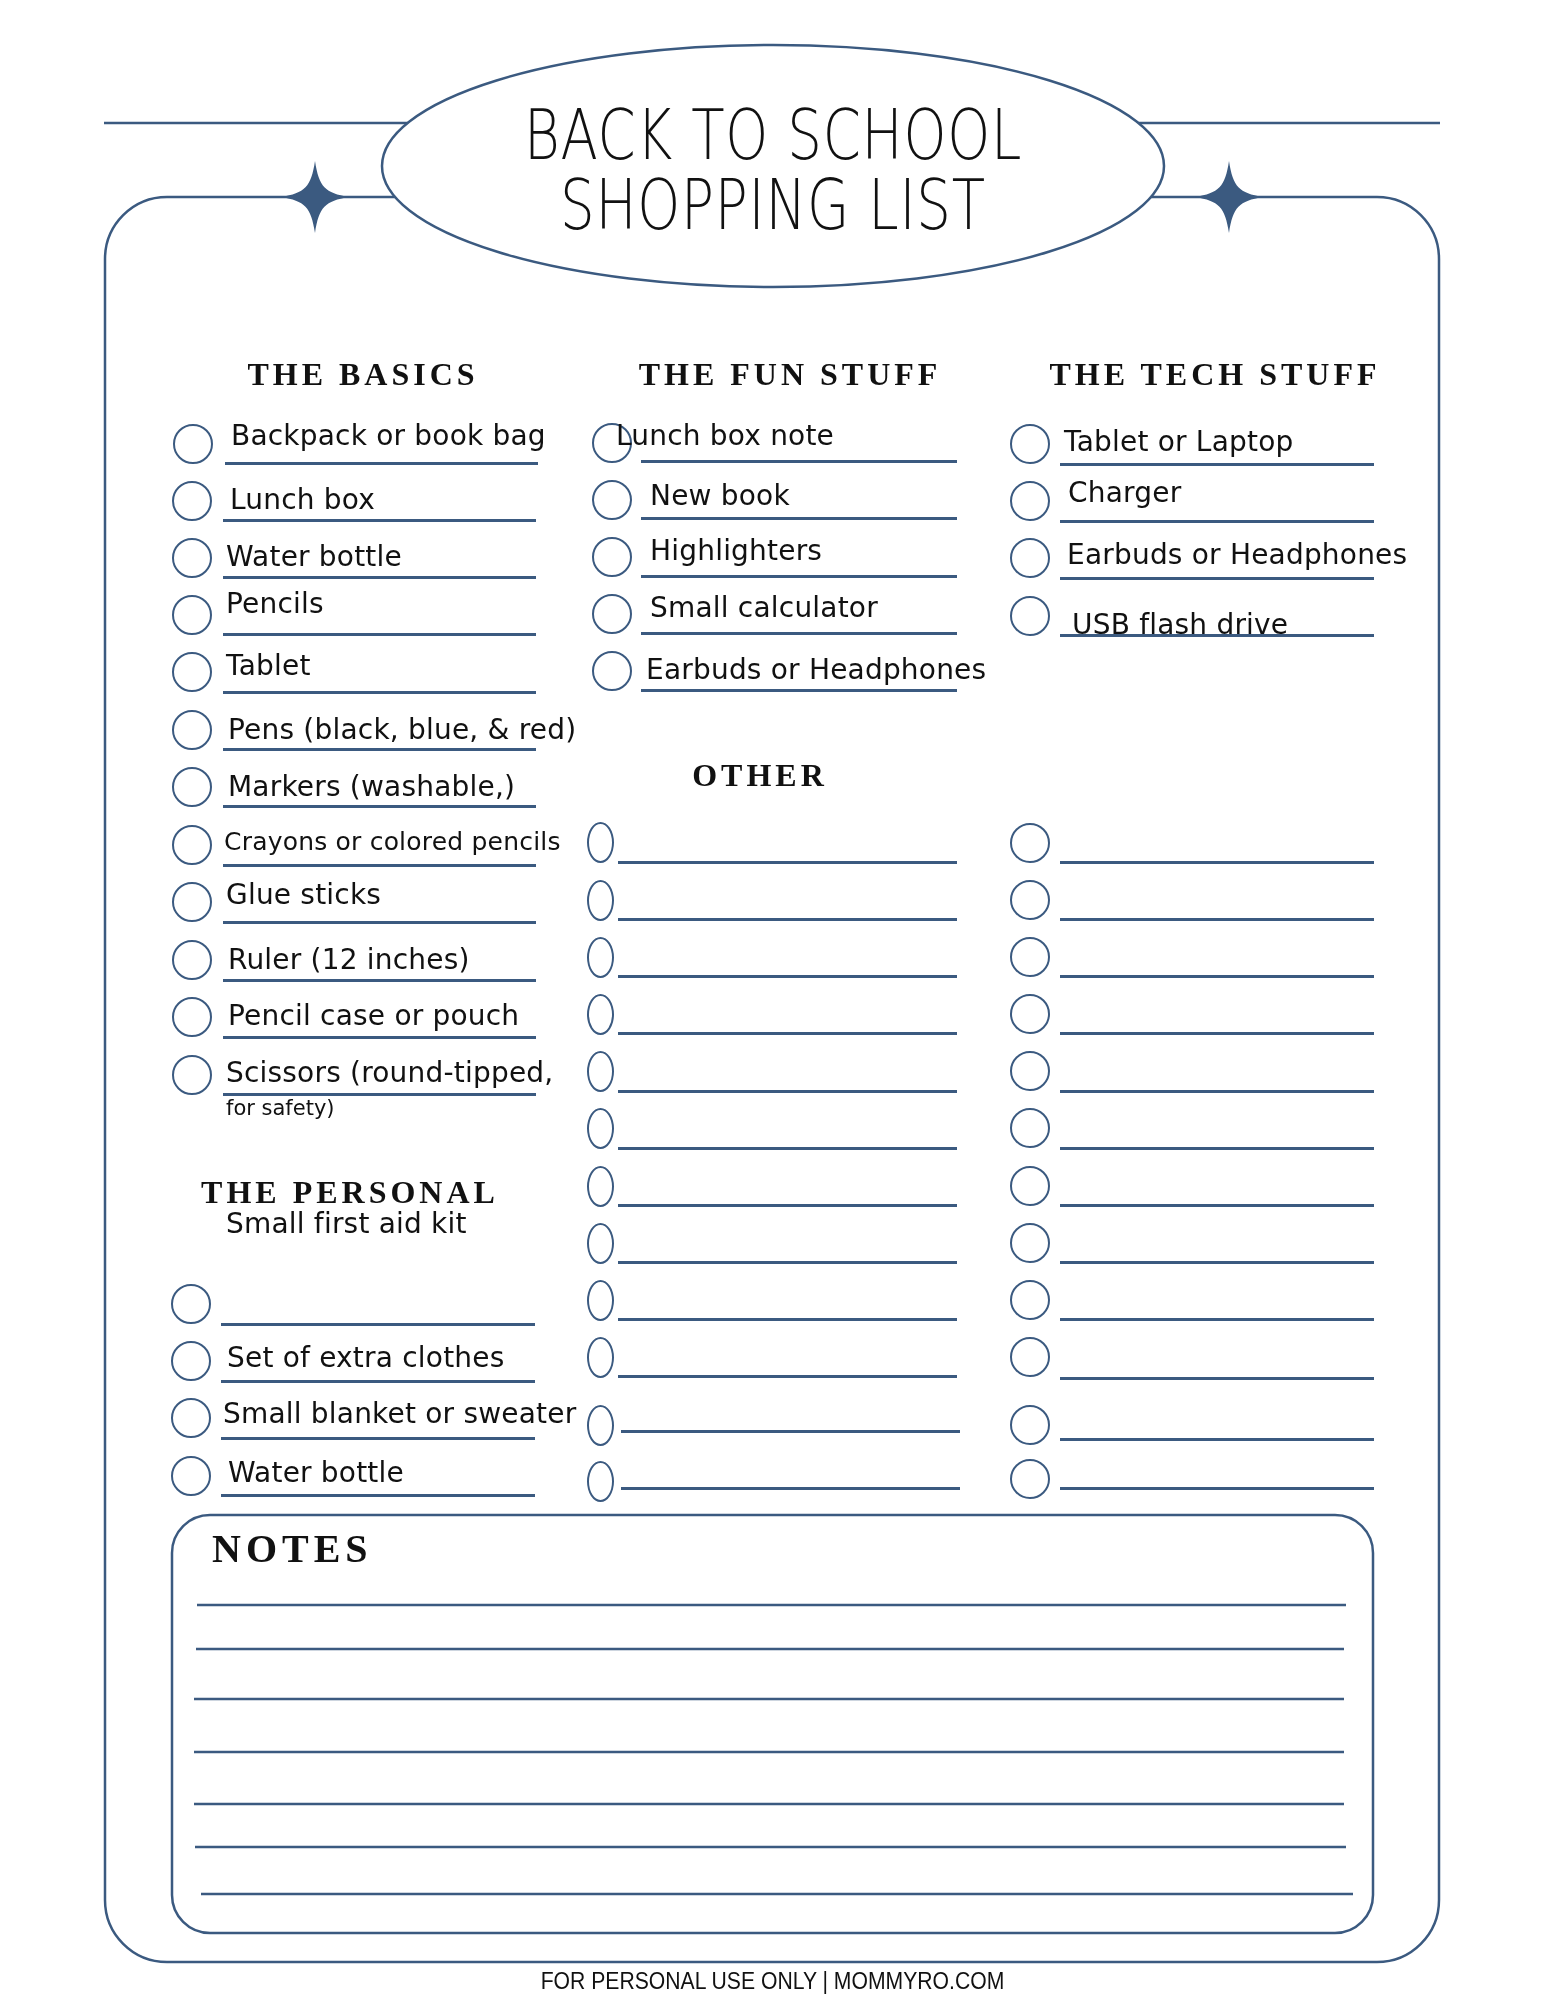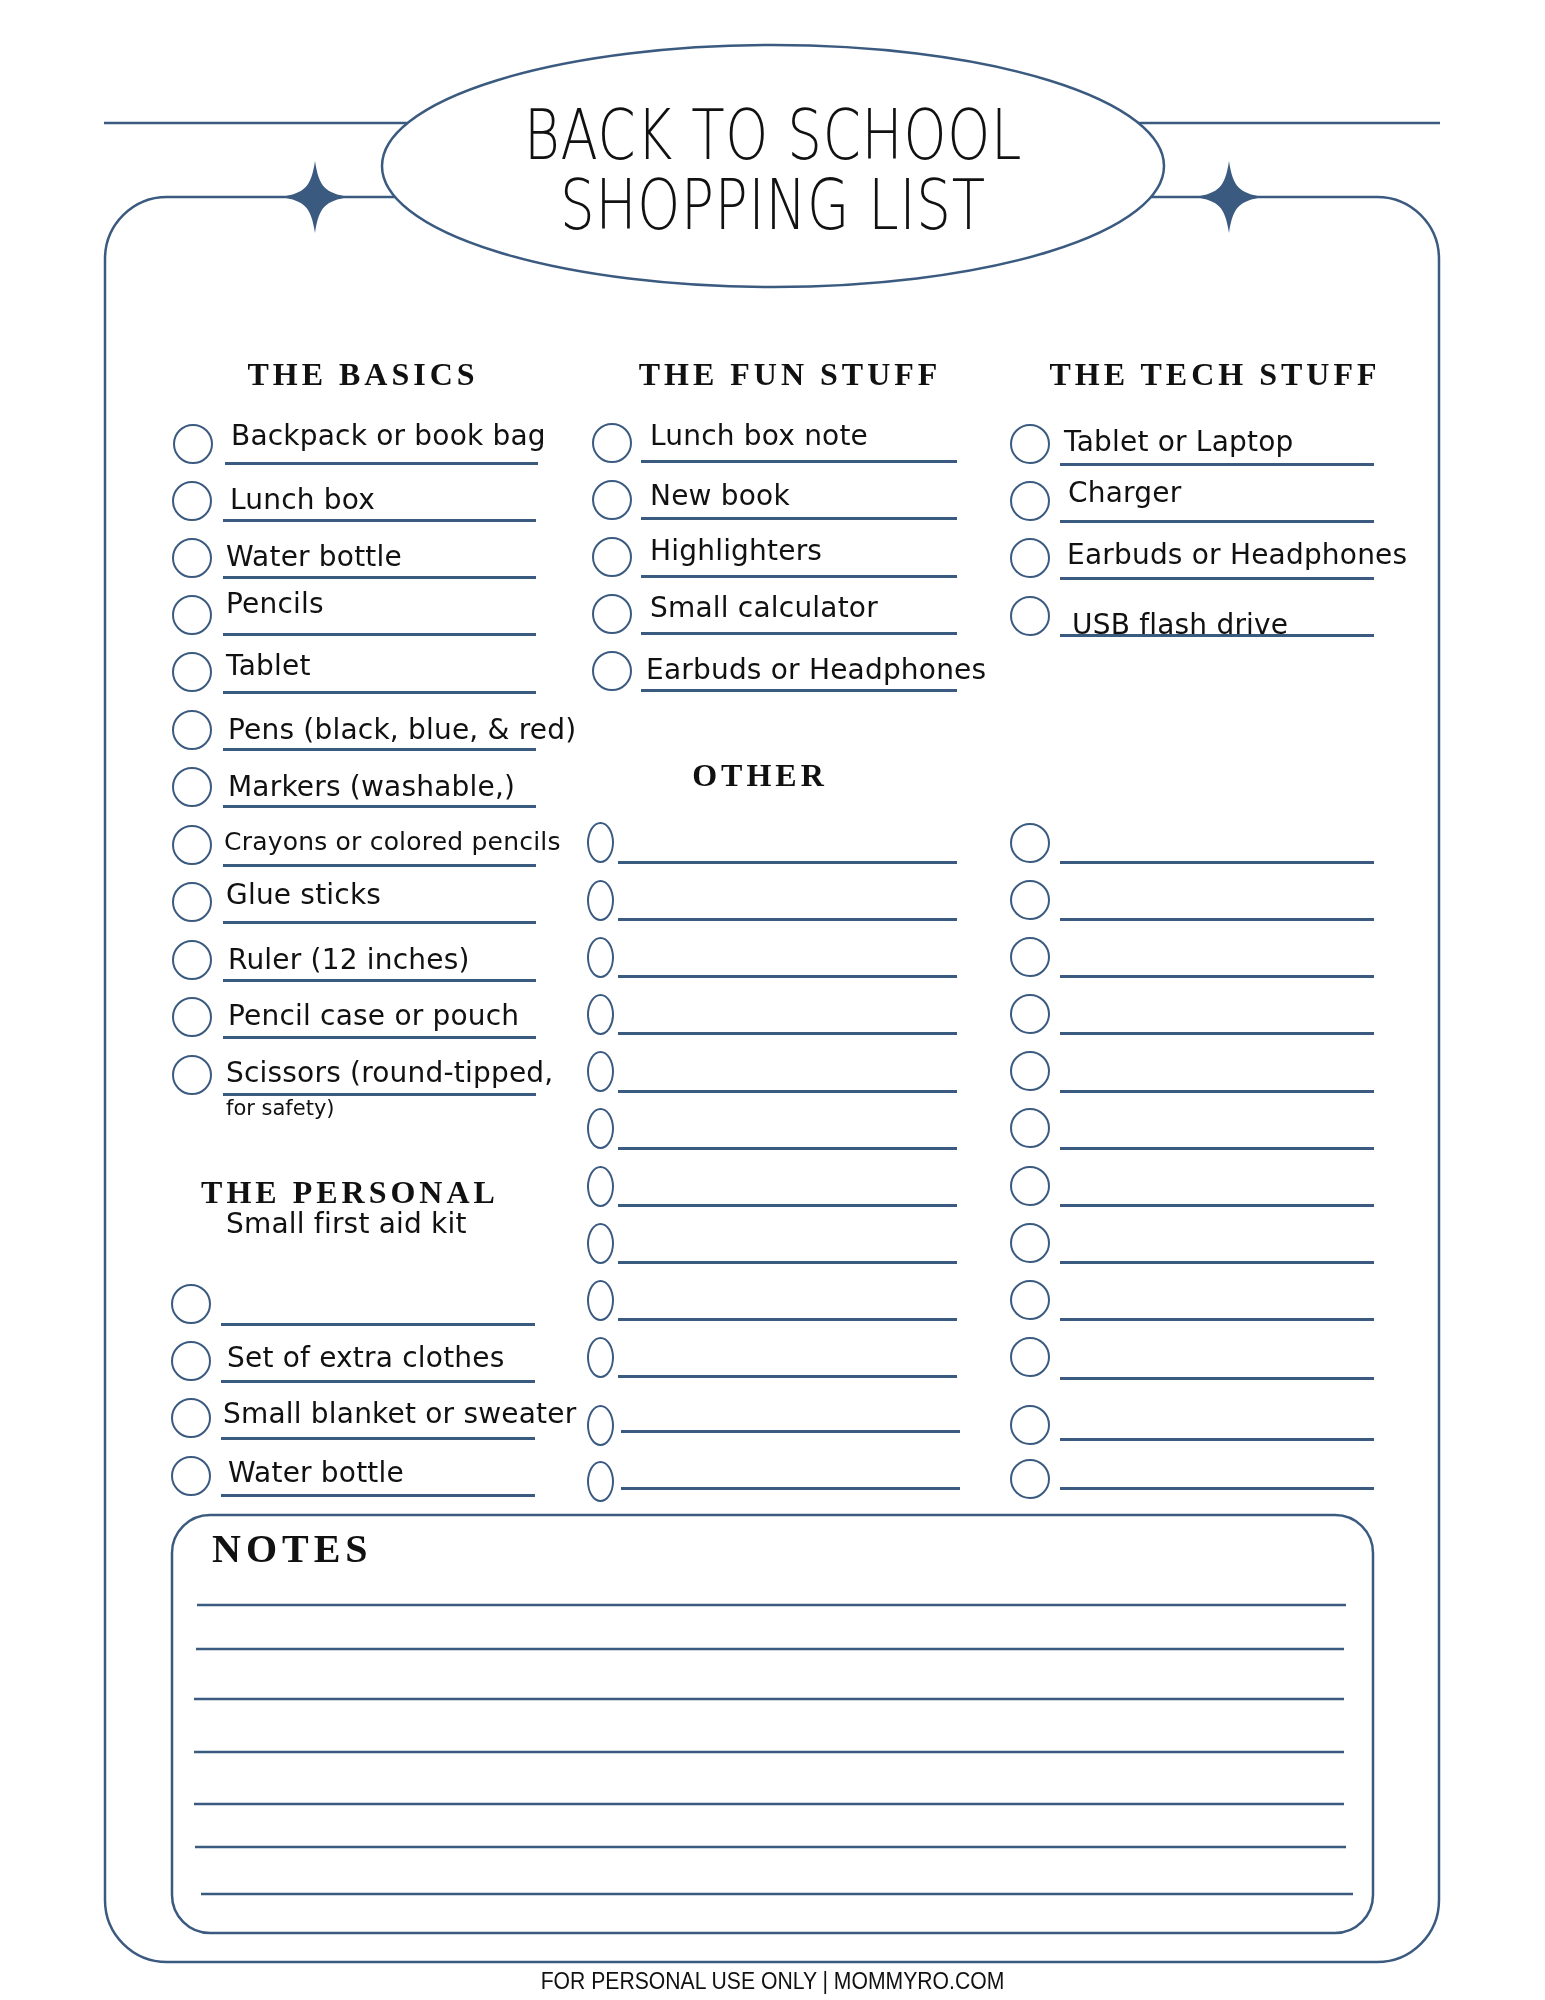--- a/index.html
+++ b/index.html
@@ -163,21 +163,21 @@
       <div class="item-text" style="left:228px; top:1457px;">Water bottle</div>
       <div class="rule" style="left:221px; width:314px; top:1494px;"></div>
     </div>
   </div>
 
   <div class="heading" style="left:600px; width:380px; top:356px;">THE FUN STUFF</div>
 
   <div>
     <div>
       <div class="check" style="left:592px; top:423px; width:40px; height:40px;"></div>
-      <div class="item-text" style="left:650px; top:420px;text-align:right;">Lunch box note</div>
+      <div class="item-text" style="left:616px; top:420px;text-align:right;">Lunch box note</div>
       <div class="rule" style="left:641px; width:316px; top:460px;"></div>
     </div>
     <div>
       <div class="check" style="left:592px; top:480px; width:40px; height:40px;"></div>
       <div class="item-text" style="left:650px; top:480px;">New book</div>
       <div class="rule" style="left:641px; width:316px; top:517px;"></div>
     </div>
     <div>
       <div class="check" style="left:592px; top:537px; width:40px; height:40px;"></div>
       <div class="item-text" style="left:650px; top:535px;">Highlighters</div>

